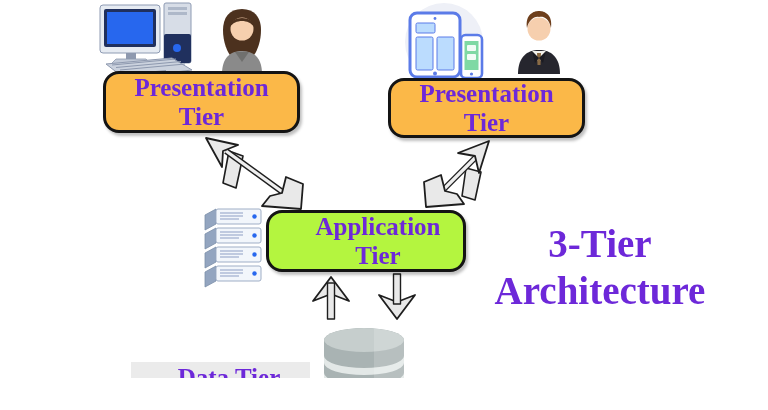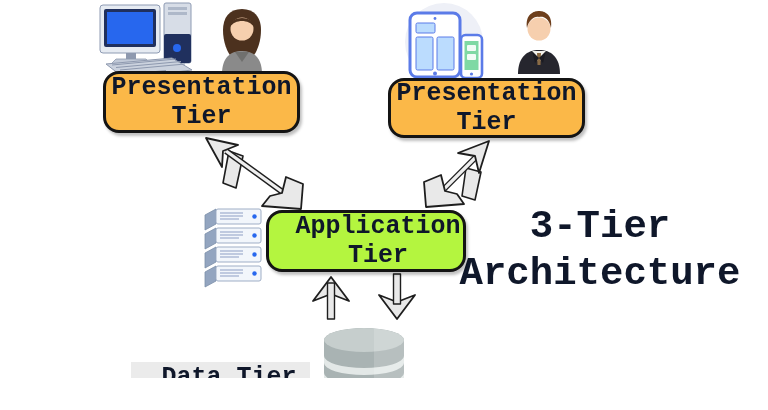--- a/index.html
+++ b/index.html
@@ -1,38 +1,38 @@
 <!DOCTYPE html>
 <html><head>
 <meta charset="utf-8">
 <style>
   html,body { margin:0; padding:0; background:#fff; }
   .canvas {
     position:relative; width:768px; height:378px; background:#FFFFFF;
-    overflow:hidden; font-family:Liberation Mono, monospace; color:#0f172a;
+    overflow:hidden; font-family:Liberation Serif, serif; color:#6d28d9;
   }
   .icon { position:absolute; z-index:1; }
   #arrows { position:absolute; left:0; top:0; z-index:2; }
   .tier-box {
     position:absolute; z-index:3; box-sizing:border-box;
     border:3px solid #141414; border-radius:16px;
     display:flex; align-items:center; justify-content:center; text-align:center;
     white-space:pre-line; font-size:25px; line-height:29px; font-weight:bold;
     box-shadow:2px 3px 3px rgba(0,0,0,0.25);
   }
   #box-pres-left  { left:103px; top:71px;  width:197px; height:62px; }
   #box-pres-right { left:388px; top:78px;  width:197px; height:60px; }
   #box-app        { left:266px; top:210px; width:200px; height:62px;padding-left:24px; }
   #data-label {
     position:absolute; left:131px; top:362px; width:162px; height:31px; z-index:2;
     display:flex; align-items:center; justify-content:center;
     font-size:25px; font-weight:bold;padding-left:17px;
   }
   #title {
-    position:absolute; left:448px; top:204px; width:304px; z-index:2;
+    position:absolute; left:448px; top:220px; width:304px; z-index:2;
     text-align:center; font-size:39px; line-height:47px; font-weight:bold;
     white-space:pre-line;
   }
   #icon-computer { left:96px;  top:2px; }
   #icon-woman    { left:216px; top:8px; }
   #icon-devices  { left:402px; top:2px; }
   #icon-man      { left:512px; top:8px; }
   #icon-servers  { left:203px; top:206px; }
   #icon-database { left:322px; top:326px; }
 </style>

